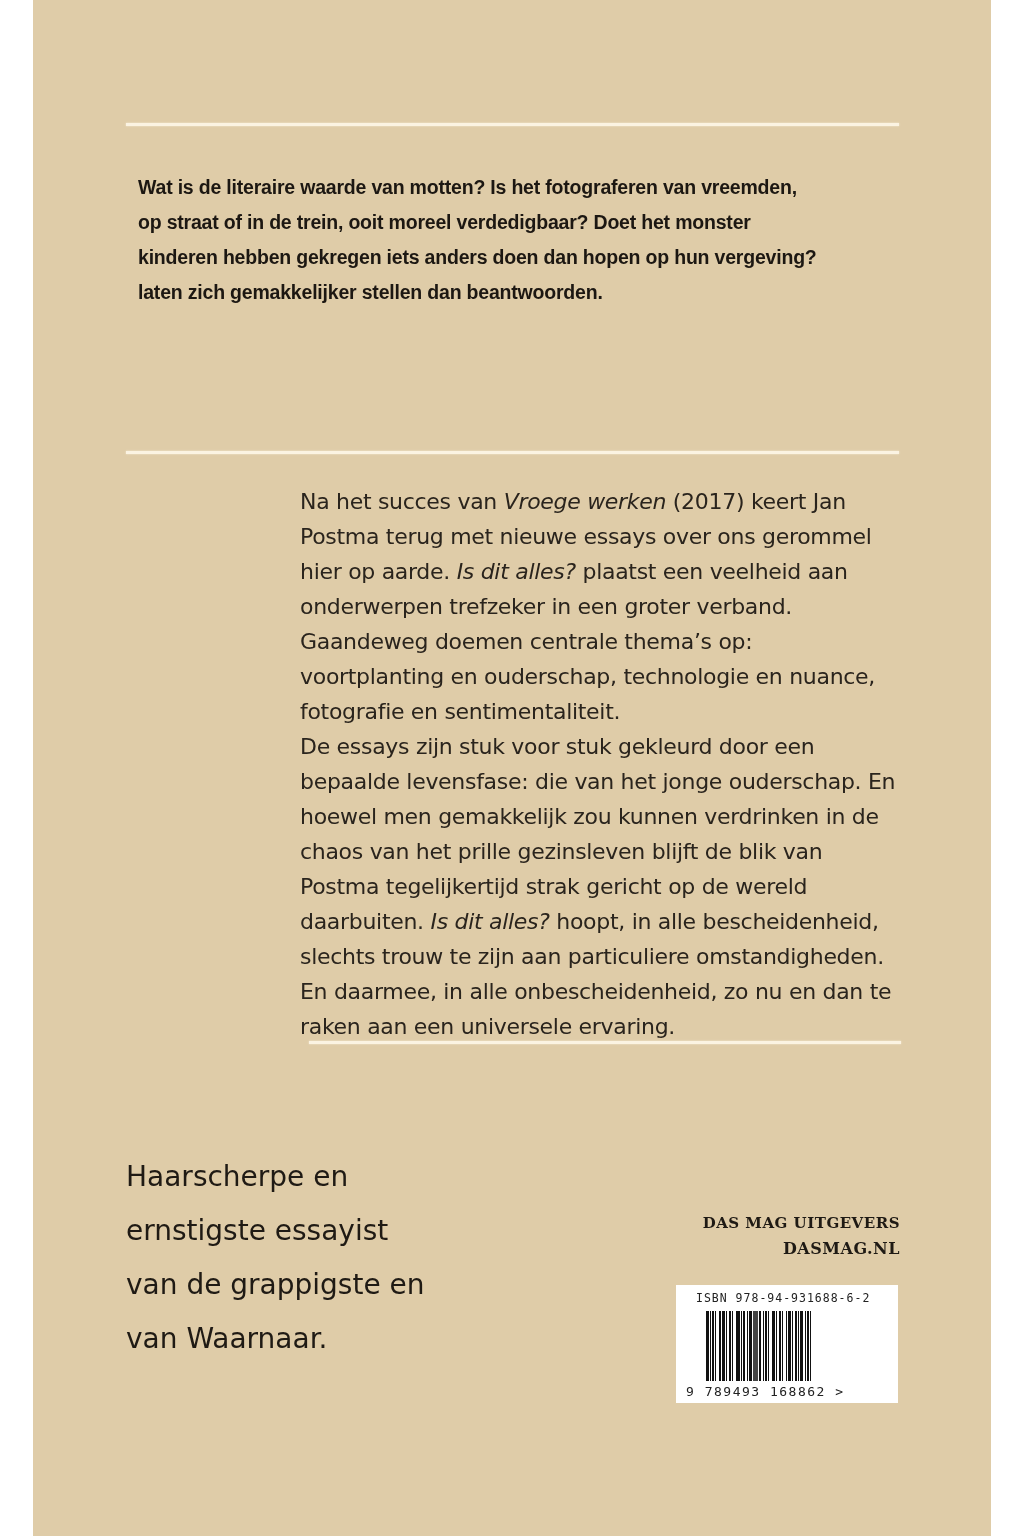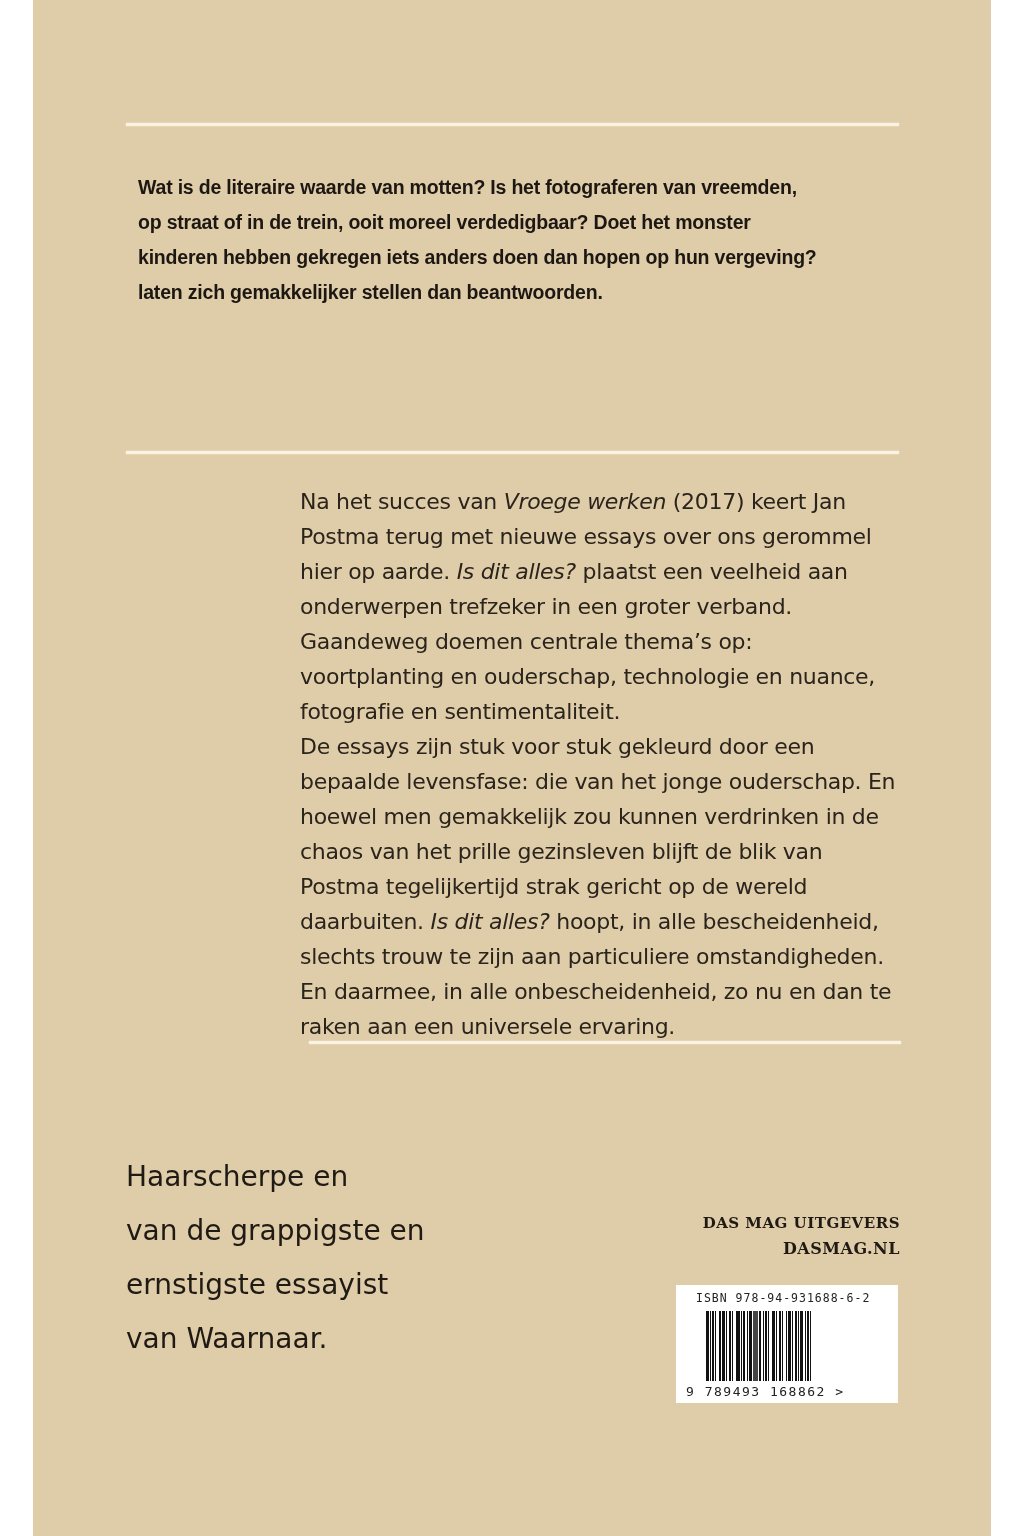--- a/index.html
+++ b/index.html
@@ -151,22 +151,22 @@
 <div class="rule rule-mid"></div>
 
 <div class="body-text body-1"><span>Na het succes van </span><em>Vroege werken</em><span> (2017) keert Jan Postma terug met nieuwe essays over ons gerommel hier op aarde. </span><em>Is dit alles?</em><span> plaatst een veelheid aan onderwerpen trefzeker in een groter verband. Gaandeweg doemen centrale thema’s op: voortplanting en ouderschap, technologie en nuance, fotografie en sentimentaliteit.</span></div>
 
 <div class="body-text body-2"><span>De essays zijn stuk voor stuk gekleurd door een bepaalde levensfase: die van het jonge ouderschap. En hoewel men gemakkelijk zou kunnen verdrinken in de chaos van het prille gezinsleven blijft de blik van Postma tegelijkertijd strak gericht op de wereld daarbuiten. </span><em>Is dit alles?</em><span> hoopt, in alle bescheidenheid, slechts trouw te zijn aan particuliere omstandigheden. En daarmee, in alle onbescheidenheid, zo nu en dan te raken aan een universele ervaring.</span></div>
 
 <div class="rule rule-bottom"></div>
 
 <div class="tagline">
   <div>Haarscherpe en</div>
+  <div>ernstigste essayist</div>
   <div>van de grappigste en</div>
-  <div>ernstigste essayist</div>
   <div>van Waarnaar.</div>
 </div>
 
 <div class="publisher">
   <div class="pub-name">DAS MAG UITGEVERS</div>
   <div class="pub-site">DASMAG.NL</div>
 </div>
 
 <div class="barcode-box">
   <div class="isbn-label">ISBN 978-94-931688-6-2</div>

